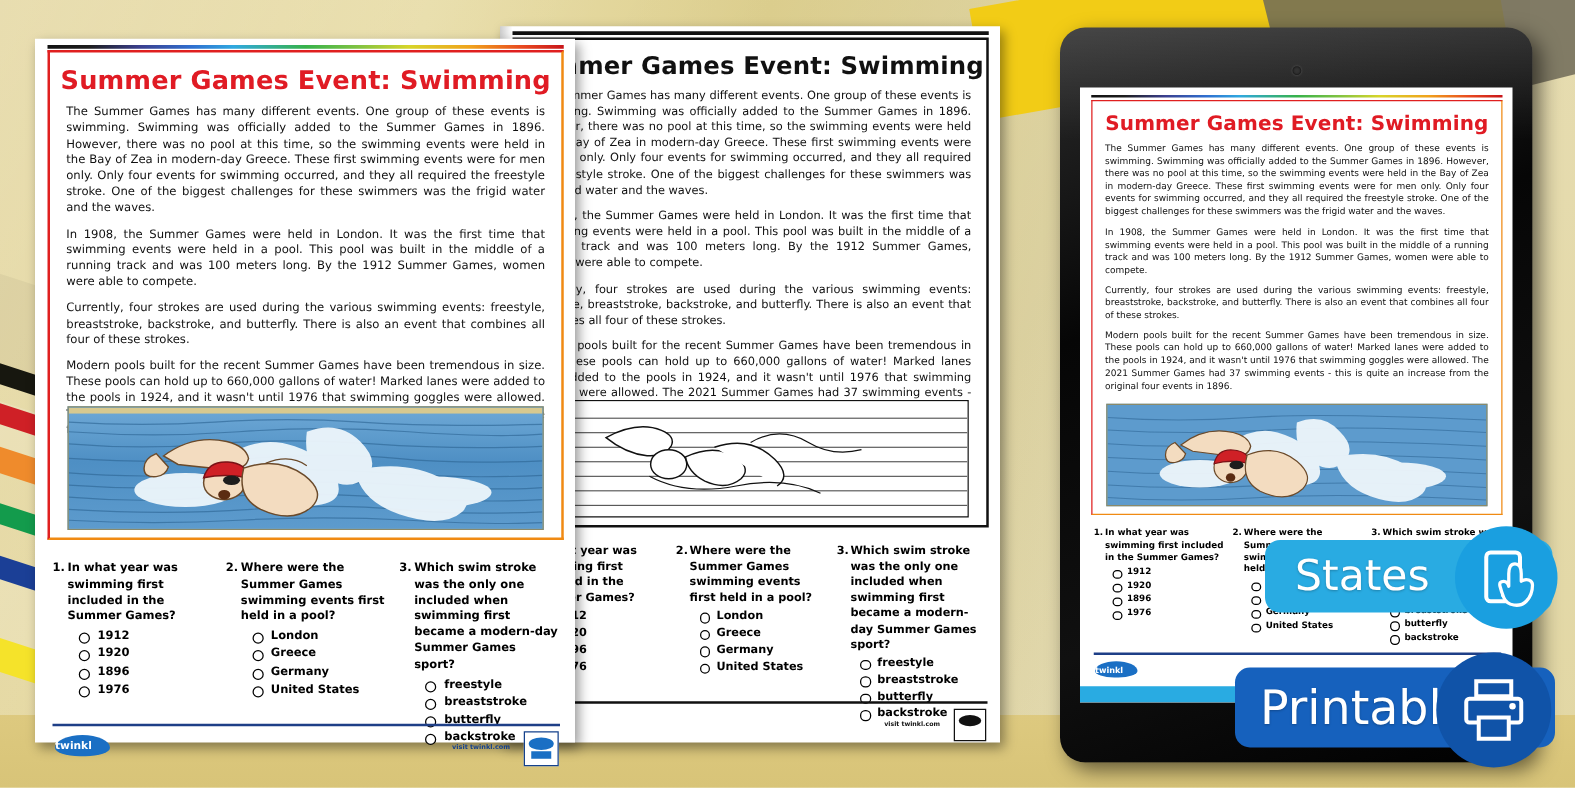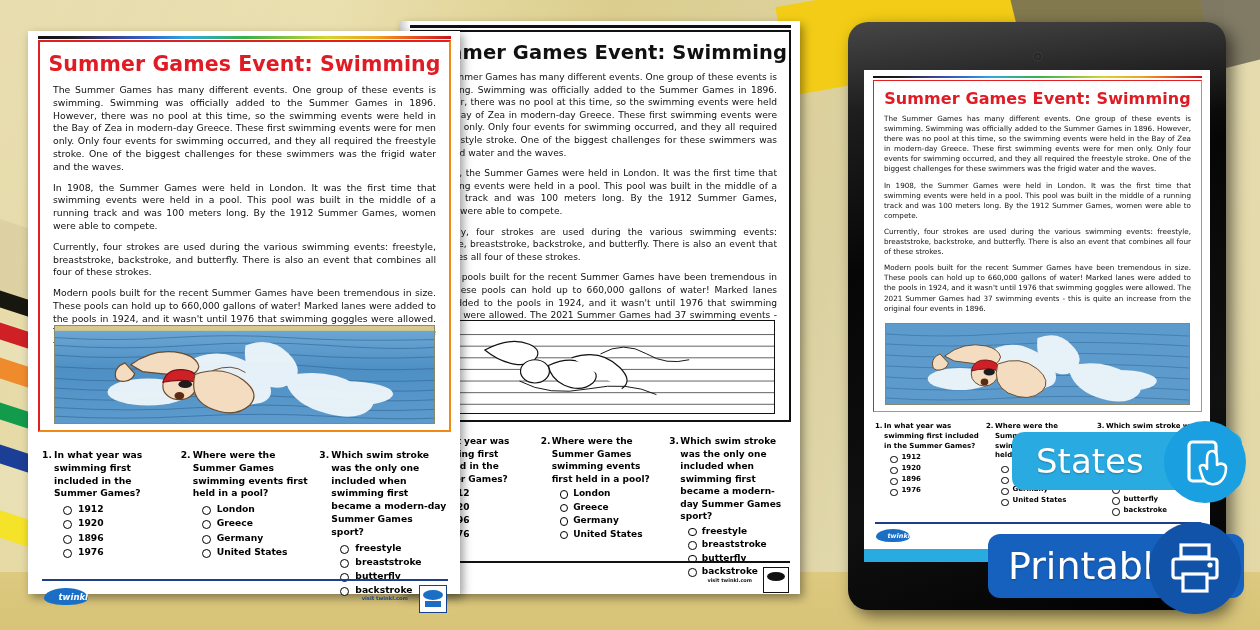--- a/index.html
+++ b/index.html
@@ -48,21 +48,21 @@
   .qnum{flex:0 0 auto;font-weight:bold;color:#000;}
   .qbody{flex:1 1 auto;}
   .qtext{font-weight:bold;color:#000;}
   .opt{display:flex;align-items:flex-start;}
   .bullet{flex:0 0 auto;border:1.5px solid #000;border-radius:50%;background:#fff;}
   .optlabel{font-weight:bold;color:#000;}
 
   
   .foot-rule{position:absolute;background:#1e3f87;}
   .twinkl{position:absolute;background:#1a6fc4;border-radius:50% 50% 45% 45%/60% 60% 40% 40%;
-    display:flex;align-items:center;justify-content:flex-end;color:#fff;font-weight:bold;font-style:italic;}
+    display:flex;align-items:center;justify-content:flex-start;color:#fff;font-weight:bold;}
   .twinkl::before,.twinkl::after{content:"";position:absolute;background:#1a6fc4;border-radius:50%;}
   .visit{position:absolute;color:#14418c;font-weight:bold;}
   .qrbox{position:absolute;border:1px solid #14418c;background:#fff;}
   .qrcloud{position:absolute;background:#1a6fc4;border-radius:50%;}
 
   
   .swim{position:absolute;overflow:hidden;border:1px solid #8a8a6a;background:#6ea6cf;}
   .swim.bw{background:#fff;}
 
   

